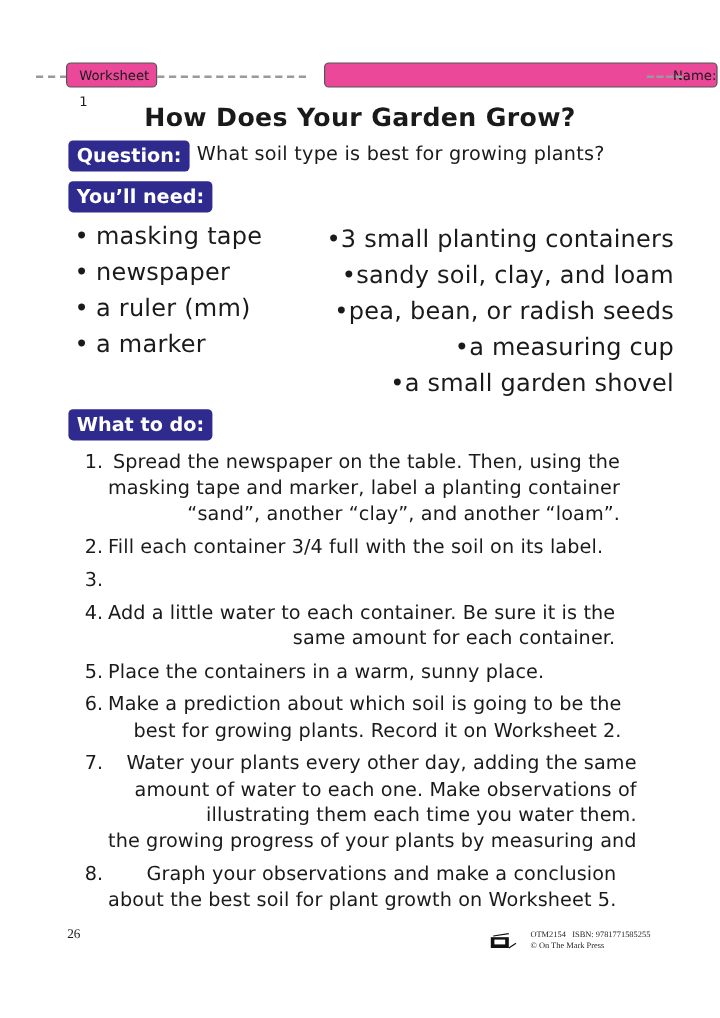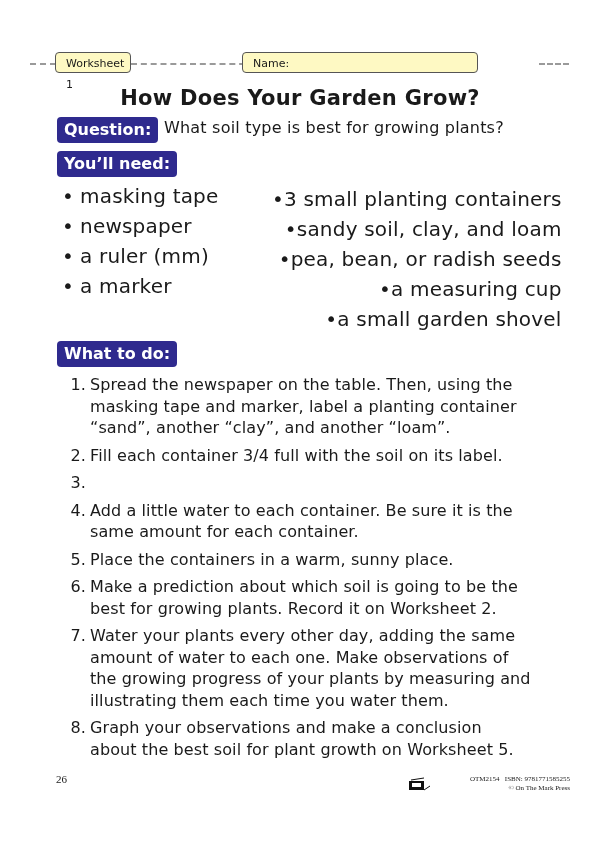--- a/index.html
+++ b/index.html
@@ -4,53 +4,53 @@
   <style>
     html, body { margin: 0; padding: 0; }
     body {
       width: 600px; height: 848px; background: #ffffff; position: relative; overflow: hidden;
       font-family: "DejaVu Sans", sans-serif; color: #1a1a1a;
     }
     .header-row { position: absolute; top: 52px; left: 0; width: 600px; height: 24px; }
     .dash { position: absolute; top: 11px; height: 0; border-top: 2px dashed #9a9a9a; }
     .box {
       position: absolute; top: 0; height: 21px; border: 1.5px solid #555; border-radius: 4px;
-      background: #fef9c3; font-size: 11px; line-height: 21px; padding-left: 10px; box-sizing: border-box;
+      background: #ec4899; font-size: 11px; line-height: 21px; padding-left: 10px; box-sizing: border-box;
     }
     .title {
       position: absolute; top: 86px; left: 0; width: 600px; text-align: center;
       font-size: 21px; font-weight: bold; letter-spacing: 0.3px;
     }
     .badge {
       position: absolute; background: #2f2a8e; color: #fff; font-weight: bold; font-size: 16px;
       border-radius: 4px; padding: 0 7px; height: 26px; line-height: 26px; box-sizing: border-box;
     }
     .question-text { position: absolute; top: 118px; left: 164px; font-size: 16px; letter-spacing: 0.2px; }
     .needs { position: absolute; top: 184px; font-size: 20px; letter-spacing: 0.2px; }
     .needs .item { height: 30px; line-height: 24px; white-space: nowrap; }
     .needs .bullet { display: inline-block; width: 18px; }
     .steps { position: absolute; top: 374px; left: 62px; width: 500px; font-size: 16px; letter-spacing: 0.1px; }
     .step { display: flex; margin-bottom: 6px; }
     .step .num { width: 24px; text-align: right; padding-right: 4px; flex: none; }
-    .step .text { line-height: 21.5px; }
+    .step .text { line-height: 21.5px; text-align: right; }
     .step .num { line-height: 21.5px; }
     .footer-page { position: absolute; top: 773px; left: 56px; font-family: "Liberation Serif", serif; font-size: 11px; }
-    .footer-code { position: absolute; top: 775px; left: 442px; font-family: "Liberation Serif", serif; font-size: 7px; text-align: right; width: 128px; line-height: 9px; }
+    .footer-code { position: absolute; top: 775px; left: 442px; font-family: "Liberation Serif", serif; font-size: 7px; text-align: left; width: 128px; line-height: 9px; }
     .footer-logo { position: absolute; top: 777px; left: 408px; width: 26px; height: 14px; }
   </style>
 </head>
 <body>
 
 <div class="header-row">
   <div class="dash" style="left:30px;width:26px;"></div>
   <div class="box" style="left:55px;width:76px;">
     <span>Worksheet 1</span>
   </div>
   <div class="dash" style="left:131px;width:124px;"></div>
-  <div class="box" style="left:242px;width:236px;">
+  <div class="box" style="left:270px;width:328px;text-align:right;">
     <span>Name:</span>
   </div>
   <div class="dash" style="left:539px;width:30px;"></div>
 </div>
 
 <div class="title">How Does Your Garden Grow?</div>
 
 <div class="badge" style="top:117px;left:57px;">Question:</div>
 <div class="question-text">What soil type is best for growing plants?</div>
 
@@ -108,22 +108,22 @@
     <div class="text">
         <div>Make a prediction about which soil is going to be the</div>
         <div>best for growing plants. Record it on Worksheet 2.</div>
       </div>
   </div>
   <div class="step">
     <span class="num">7.</span>
     <div class="text">
         <div>Water your plants every other day, adding the same</div>
         <div>amount of water to each one. Make observations of</div>
+        <div>illustrating them each time you water them.</div>
         <div>the growing progress of your plants by measuring and</div>
-        <div>illustrating them each time you water them.</div>
       </div>
   </div>
   <div class="step">
     <span class="num">8.</span>
     <div class="text">
         <div>Graph your observations and make a conclusion</div>
         <div>about the best soil for plant growth on Worksheet 5.</div>
       </div>
   </div>
 </div>

